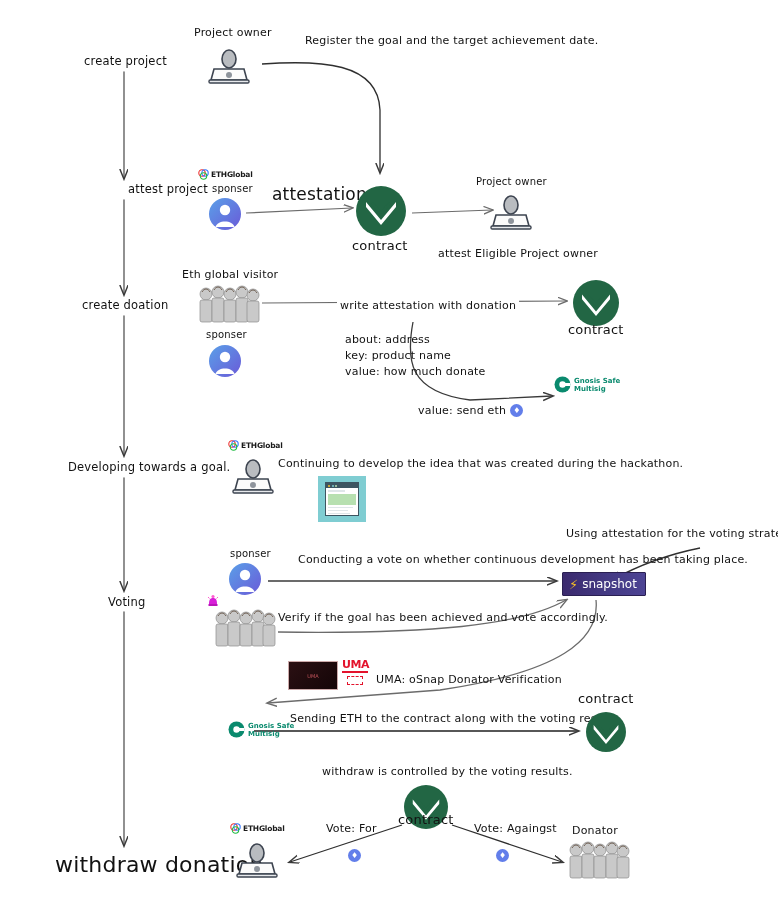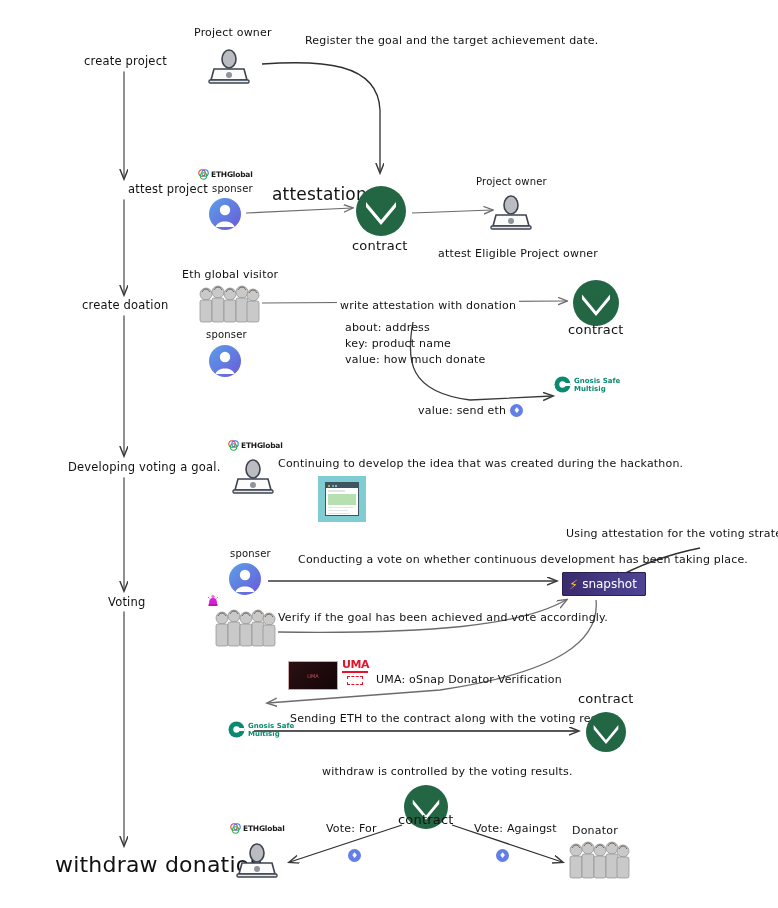--- a/index.html
+++ b/index.html
@@ -88,21 +88,21 @@
     <path d="M254,731 L578,731" fill="none" stroke="#1f1f1f" stroke-width="1.3" marker-end="url(#ah)"></path>
 
     <path d="M402,825 L290,862" fill="none" stroke="#2f2f2f" stroke-width="1.3" marker-end="url(#ah)"></path>
 
     <path d="M452,825 L562,862" fill="none" stroke="#2f2f2f" stroke-width="1.3" marker-end="url(#ah)"></path>
   </svg>
 
   <div class="abs hand stage-label" style="left:84px;top:54px;">create project</div>
   <div class="abs hand stage-label" style="left:84px;top:182px;margin-left:44px;">attest project</div>
   <div class="abs hand stage-label" style="left:82px;top:298px;">create doation</div>
-  <div class="abs hand stage-label" style="left:68px;top:460px;">Developing voting a goal.</div>
+  <div class="abs hand stage-label" style="left:68px;top:460px;">Developing towards a goal.</div>
   <div class="abs hand stage-label" style="left:108px;top:595px;">Voting</div>
   <div class="abs hand t22" style="left:55px;top:852px;">withdraw donation</div>
 
   <div class="abs hand t11" style="left:194px;top:26px;">Project owner</div>
   <div class="abs" style="left:208px;top:46px;">
     <svg class="laptop" viewBox="0 0 42 38">
       <ellipse cx="21" cy="13" rx="7" ry="9" fill="#b9bcc0" stroke="#3d4450" stroke-width="1.6"></ellipse>
       <path d="M6,23 L36,23 L39,34 L3,34 Z" fill="#fbfbfb" stroke="#3d4450" stroke-width="1.6"></path>
       <rect x="1" y="34" width="40" height="3" rx="1.2" fill="#e7e9ec" stroke="#3d4450" stroke-width="1.4"></rect>
       <circle cx="21" cy="29" r="3" fill="#8e949c"></circle>
@@ -187,21 +187,21 @@
       </linearGradient>
         </defs>
       <circle cx="17" cy="17" r="16" fill="url(#ag2)"></circle>
       <circle cx="17" cy="13" r="5.2" fill="#fff"></circle>
       <path d="M7.5,30 C9,22.5 25,22.5 26.5,30 Z" fill="#fff"></path>
     </svg>
   </div>
 
   <div class="abs" style="left:337px;top:294px;">
     <div class="hand t11" style="background:#fff;padding:0 3px;display:inline-block;">write attestation with donation</div>
-    <div class="hand t11" style="margin-left:8px;margin-top:8px;">about: address</div>
+    <div class="hand t11" style="margin-left:8px;margin-top:20px;">about: address</div>
     <div class="hand t11" style="margin-left:8px;margin-top:3px;">key: product name</div>
     <div class="hand t11" style="margin-left:8px;margin-top:3px;">value: how much donate</div>
   </div>
 
   <div class="abs eas" style="left:573px;top:280px;width:46px;height:46px;">
     <svg width="32" height="28" viewBox="0 0 34 30">
       <path d="M2,6 L17,24 L32,6 L32,11 L17,29 L2,11 Z" fill="#ffffff"></path>
       <path d="M8,7 L17,17 L26,7" fill="none" stroke="#226644" stroke-width="2.6"></path>
     </svg>
   </div>

